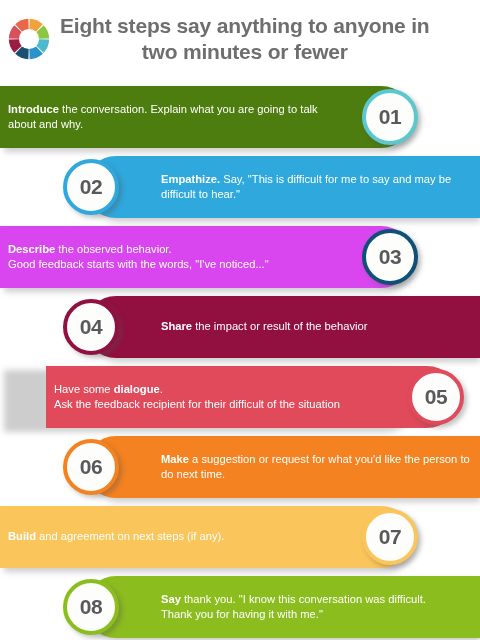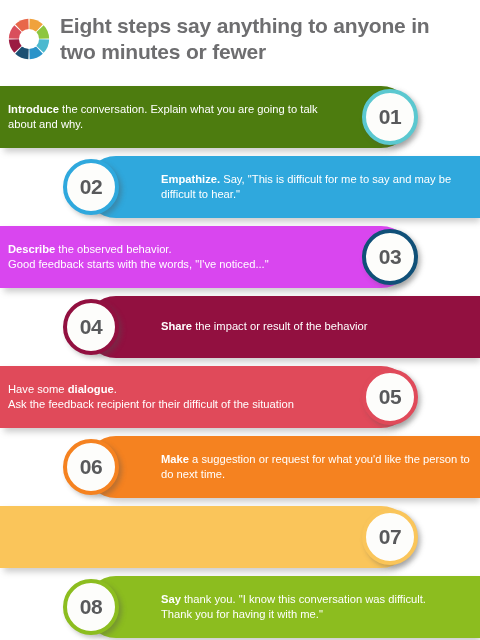--- a/index.html
+++ b/index.html
@@ -29,20 +29,21 @@
     flex: 0 0 42px;
     margin-right: 10px;
     position: relative;
   }
   #logo svg { display: block; }
   #title {
     font-size: 21px;
     font-weight: bold;
     line-height: 1.22;
     letter-spacing: -0.2px;
+    text-align: center;
   }
 
   
   #steps {
     position: relative;
     width: 480px;
     height: 562px;
   }
   .band {
     position: absolute;
@@ -145,36 +146,39 @@
       <div class="circle" style="border-color: rgb(16, 80, 120);">03</div>
     </div>
     <div class="band-shadow right" style="top: 222px;"></div>
     <div class="band right" style="top: 218px; background: rgb(146, 16, 64); z-index: 2;">
       <div class="band-text">
         <div><b>Share</b> the impact or result of the behavior</div>
       </div>
       <div class="circle" style="border-color: rgb(146, 16, 64);">04</div>
     </div>
     <div class="band-shadow left" style="top: 292px;"></div>
-    <div class="band left" style="top: 288px; background: rgb(224, 74, 90); z-index: 2;">
+    <div class="band left" style="top: 288px; background: rgb(224, 74, 90); z-index: 2; margin-left: 46px;">
       <div class="band-text">
         <div>Have some <b>dialogue</b>.</div>
         <div>Ask the feedback recipient for their difficult of the situation</div>
       </div>
       <div class="circle" style="border-color: rgb(224, 74, 90);">05</div>
     </div>
     <div class="band-shadow right" style="top: 362px;"></div>
     <div class="band right" style="top: 358px; background: rgb(245, 130, 32); z-index: 2;">
       <div class="band-text">
         <div><b>Make</b> a suggestion or request for what you'd like the person to do next time.</div>
       </div>
       <div class="circle" style="border-color: rgb(245, 130, 32);">06</div>
     </div>
     <div class="band-shadow left" style="top: 432px;"></div>
     <div class="band left" style="top: 428px; background: rgb(250, 197, 90); z-index: 2;">
+      <div class="band-text">
+        <div><b>Build</b> and agreement on next steps (if any).</div>
+      </div>
       <div class="circle" style="border-color: rgb(250, 197, 90); text-align: center;">07</div>
     </div>
     <div class="band-shadow right" style="top: 502px;"></div>
     <div class="band right" style="top: 498px; background: rgb(140, 189, 31); z-index: 2;">
       <div class="band-text">
         <div><b>Say</b> thank you. "I know this conversation was difficult.</div>
         <div>Thank you for having it with me."</div>
       </div>
       <div class="circle" style="border-color: rgb(140, 189, 31);">08</div>
     </div>

